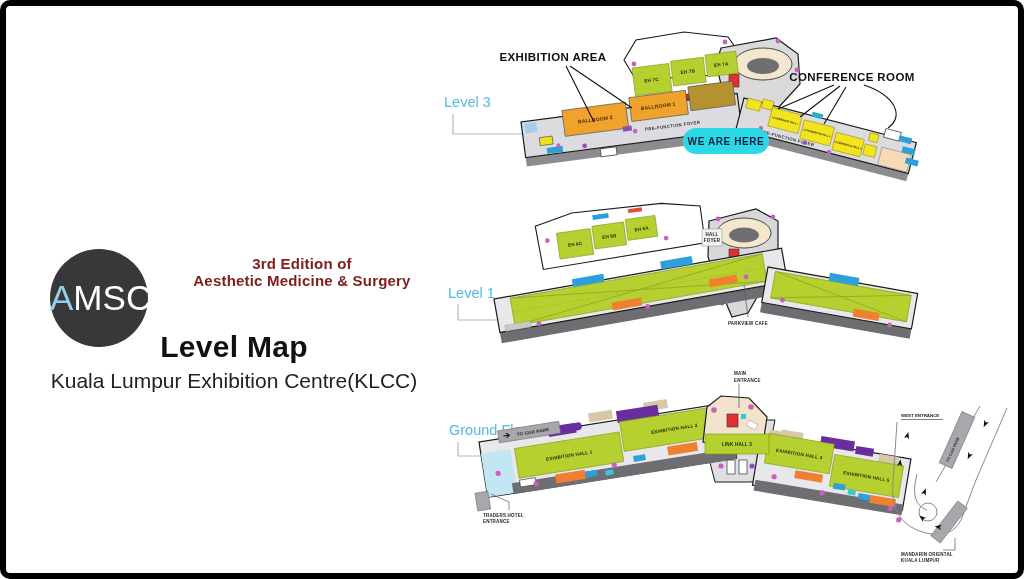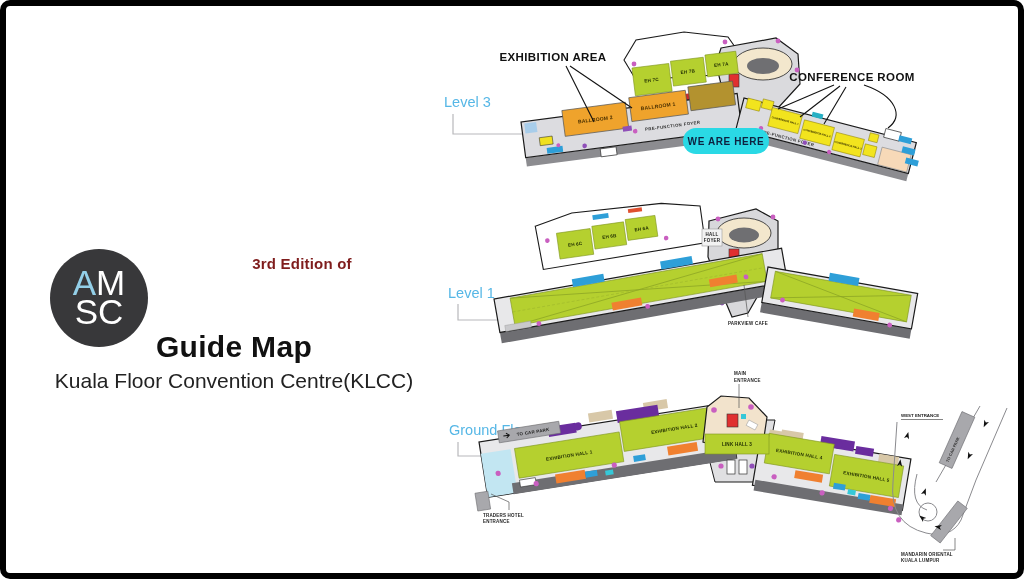--- a/index.html
+++ b/index.html
@@ -4,21 +4,21 @@
 <style>
   html,body{margin:0;padding:0;background:#ffffff;}
   .frame{
     position:relative;width:1024px;height:579px;box-sizing:border-box;
     background:#fff;border:6px solid #000;border-radius:10px;overflow:hidden;
     font-family:"Liberation Sans",sans-serif;
   }
   
   .logo{
     position:absolute;left:44px;top:243px;width:98px;height:98px;border-radius:50%;
-    background:#38383a;display:flex;flex-direction:column;align-items:center;justify-content:center;
+    background:#38383a;display:flex;align-items:center;justify-content:space-between;
     line-height:.82;user-select:none;
   }
   .logo .row{font-size:35px;font-weight:400;letter-spacing:0px;color:#fff;}
   .logo .acc{color:#93cfe8;}
   .event-title{
     position:absolute;left:146px;top:249px;width:300px;text-align:center;
     font-weight:700;font-size:15px;line-height:1.15;color:#7f1d1d;letter-spacing:.2px;
   }
   .title-block{
     position:absolute;left:18px;top:324px;width:420px;text-align:center;color:#111;
@@ -62,25 +62,26 @@
 <body>
 
 <div class="frame">
 
   <div class="logo">
     <div class="row"><span class="acc">A</span><span>M</span></div>
     <div class="row"><span>S</span><span>C</span></div>
   </div>
   <div class="event-title">
     <div>3rd Edition of</div>
+    <div>Aesthetic Medicine &amp; Surgery</div>
   </div>
   <div class="title-block">
-    <div class="gm">Guide Map</div>
+    <div class="gm">Level Map</div>
     <div class="venue">
-      <div>Kuala Floor Convention Centre(KLCC)</div>
+      <div>Kuala Lumpur Exhibition Centre(KLCC)</div>
     </div>
   </div>
 
   <svg id="map-l3" viewBox="0 0 500 160">
     <text x="18" y="79" class="flabel">Level 3</text>
     <polyline points="27,86 27,106 100,106" class="leader-gray"></polyline>
 
     <polygon points="198,32 210,12 258,4 302,9 314,26 306,46 210,52" fill="#fff" stroke="#1a1a1a" stroke-width="1.1"></polygon>
     <polygon points="295,20 350,10 372,26 374,56 352,80 330,96 308,92 296,60 290,36" fill="#dadadd" stroke="#1a1a1a" stroke-width="1.2"></polygon>
     <ellipse cx="337" cy="36" rx="29" ry="16" fill="#f3e7cd" stroke="#222" stroke-width="0.8"></ellipse>

